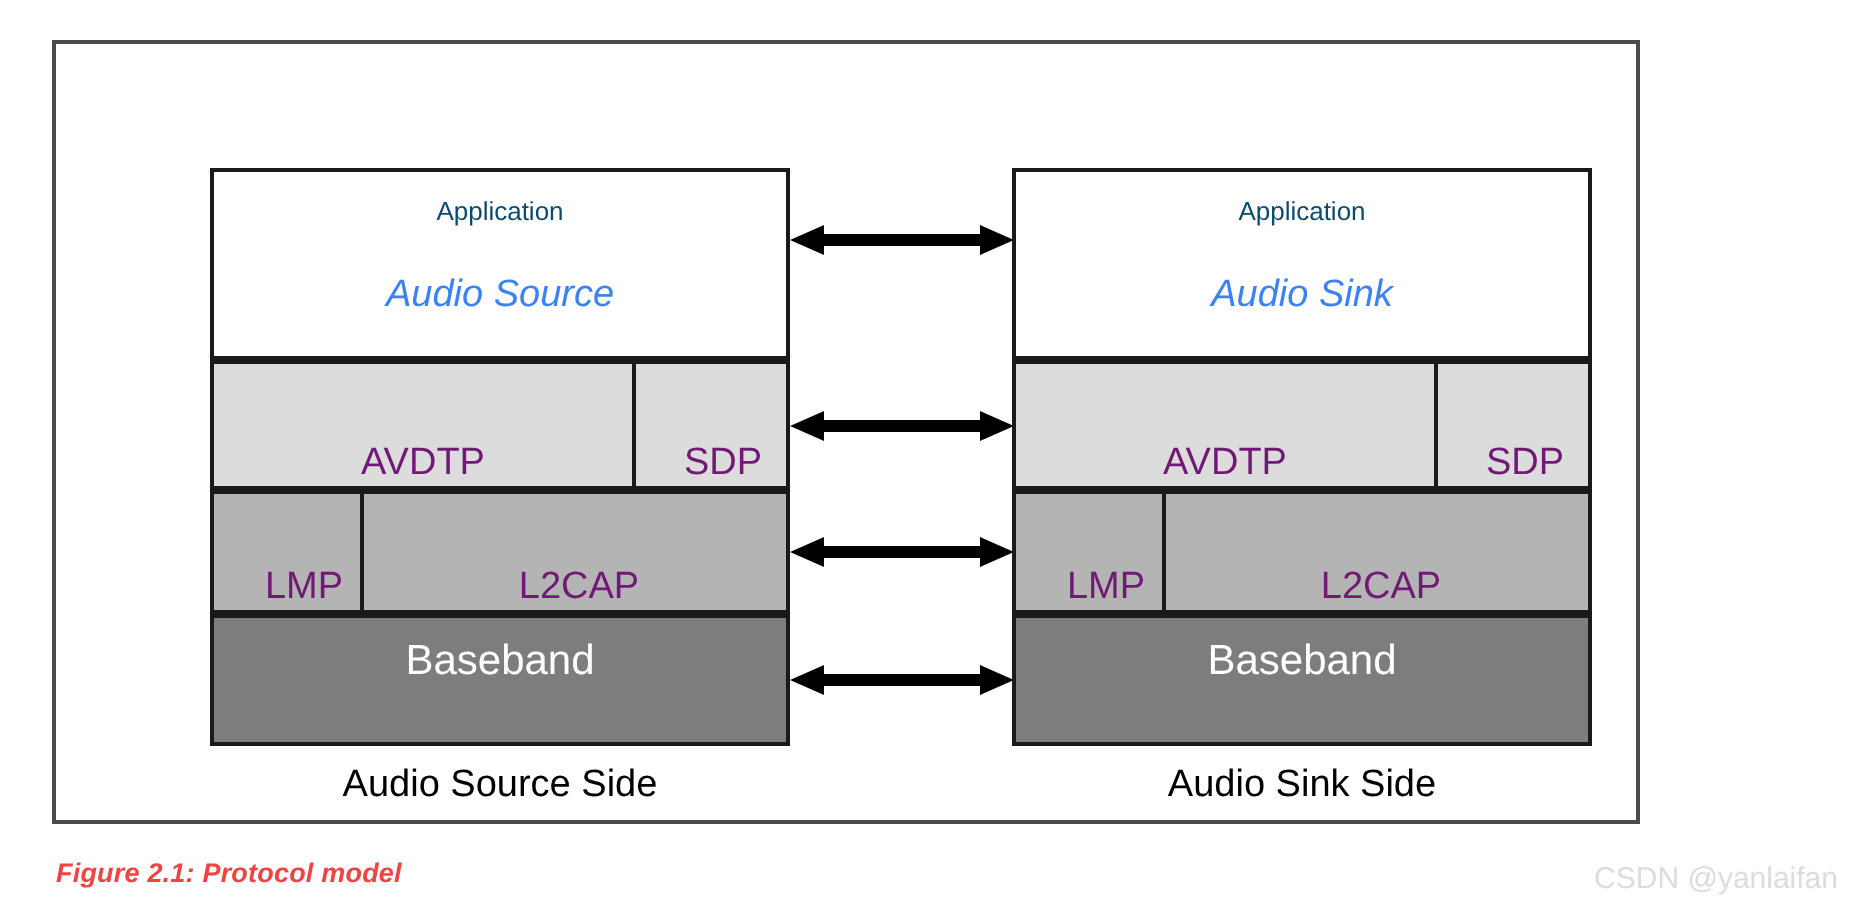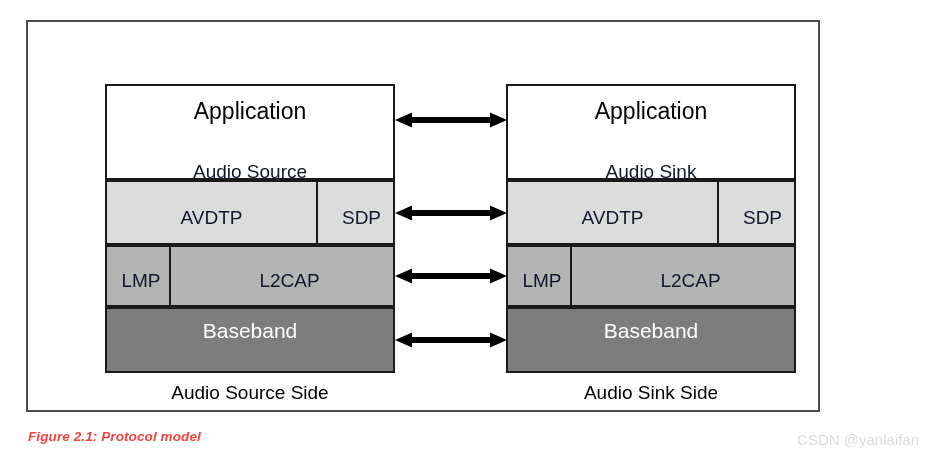--- a/index.html
+++ b/index.html
@@ -55,42 +55,42 @@
   
   .layer-app {
     top: 0;
     height: 96px;
     background: #ffffff;
     flex-direction: column;
     align-items: center;
     justify-content: flex-start;
     padding-top: 12px;
   }
-  .layer-app .line1 { font-size: 23px; color: #000000; }
-  .layer-app .line2 { font-size: 19px; color: #0f172a; margin-top: 36px; }
+  .layer-app .line1 { font-size: 13px; color: #0c4a6e; }
+  .layer-app .line2 { font-size: 19px; color: #3b82f6; margin-top: 24px; font-style: italic; }
 
   
   .layer-avdtp {
     top: 96px;
     height: 65px;
     background: #dcdcdc;
     padding: 0;
     display: block;
   }
   .cell {
     position: absolute;
     top: 0;
     bottom: 0;
     display: flex;
-    align-items: center;
+    align-items: flex-end;
     justify-content: center;
     padding-top: 10px;
     box-sizing: border-box;
     font-size: 19px;
-    color: #0f172a;
+    color: #701a75;
   }
   .layer-avdtp .cell-main {
     left: 0;
     right: 75px;
     border-right: 2px solid #1a1a1a;
   }
   .layer-avdtp .cell-side {
     right: 0;
     width: 75px;
     padding-left: 12px;
@@ -98,21 +98,21 @@
 
   
   .layer-l2cap {
     top: 161px;
     height: 62px;
     background: #b4b4b4;
     padding: 0;
     display: block;
   }
   .layer-l2cap .cell-first {
-    left: 6px;
+    left: 17px;
     width: 58px;
     border-right: 2px solid #1a1a1a;
   }
   .layer-l2cap .cell-second {
     left: 79px;
     right: 0;
   }
 
   
   .layer-base {

